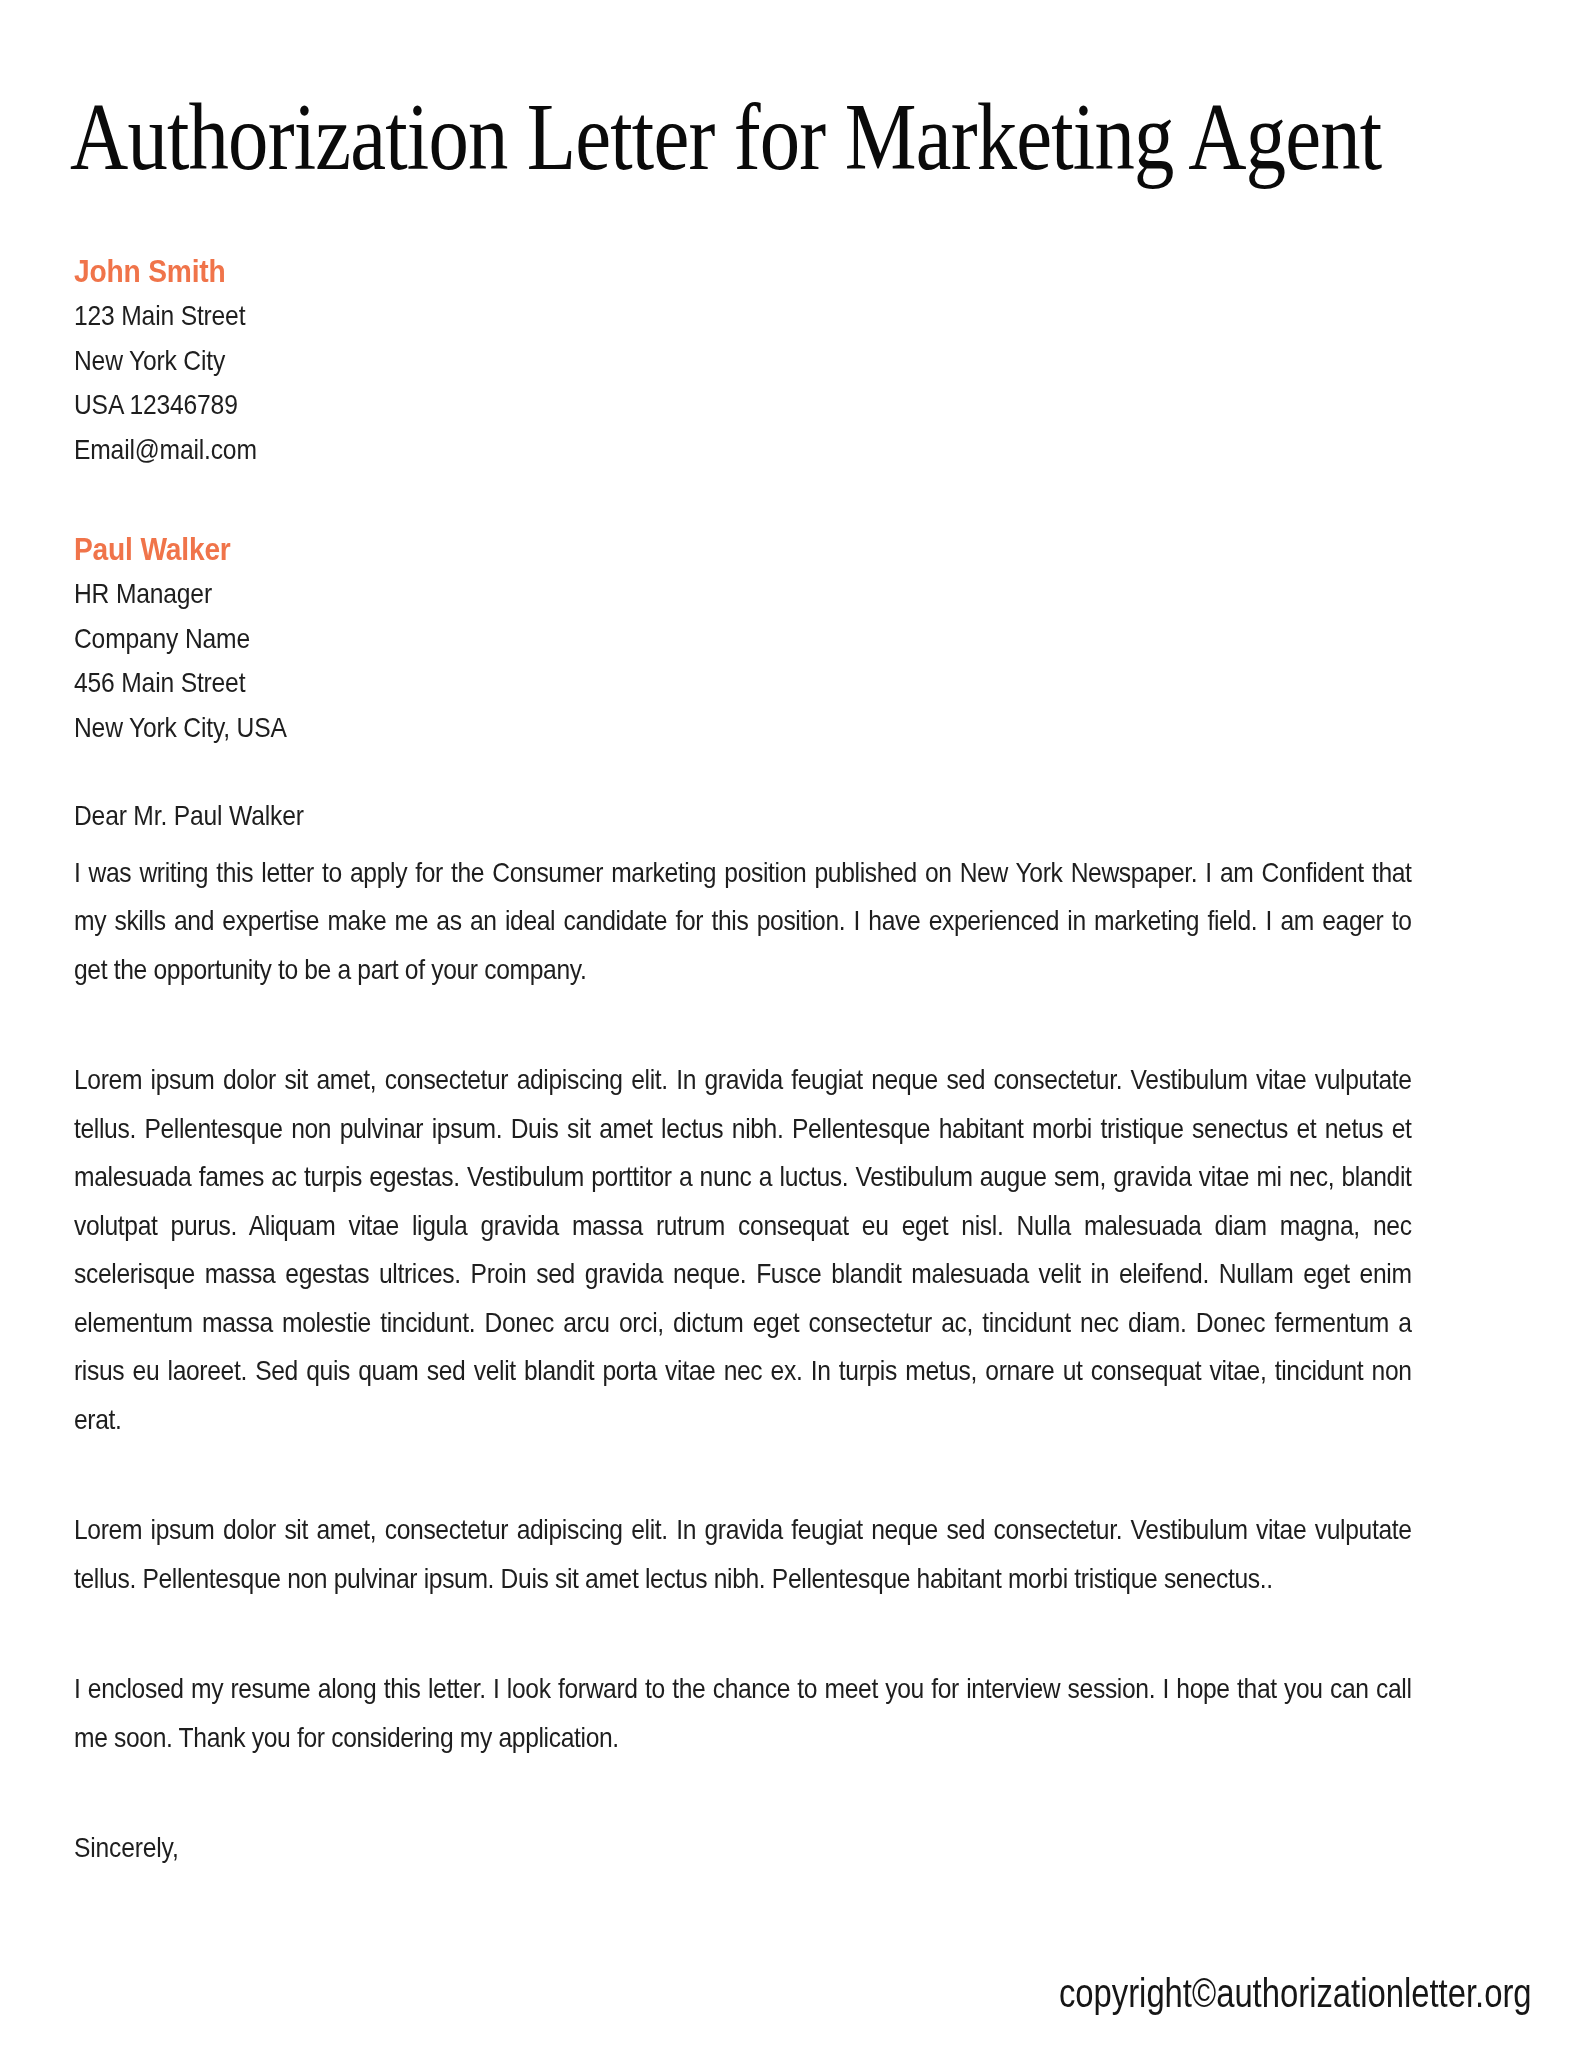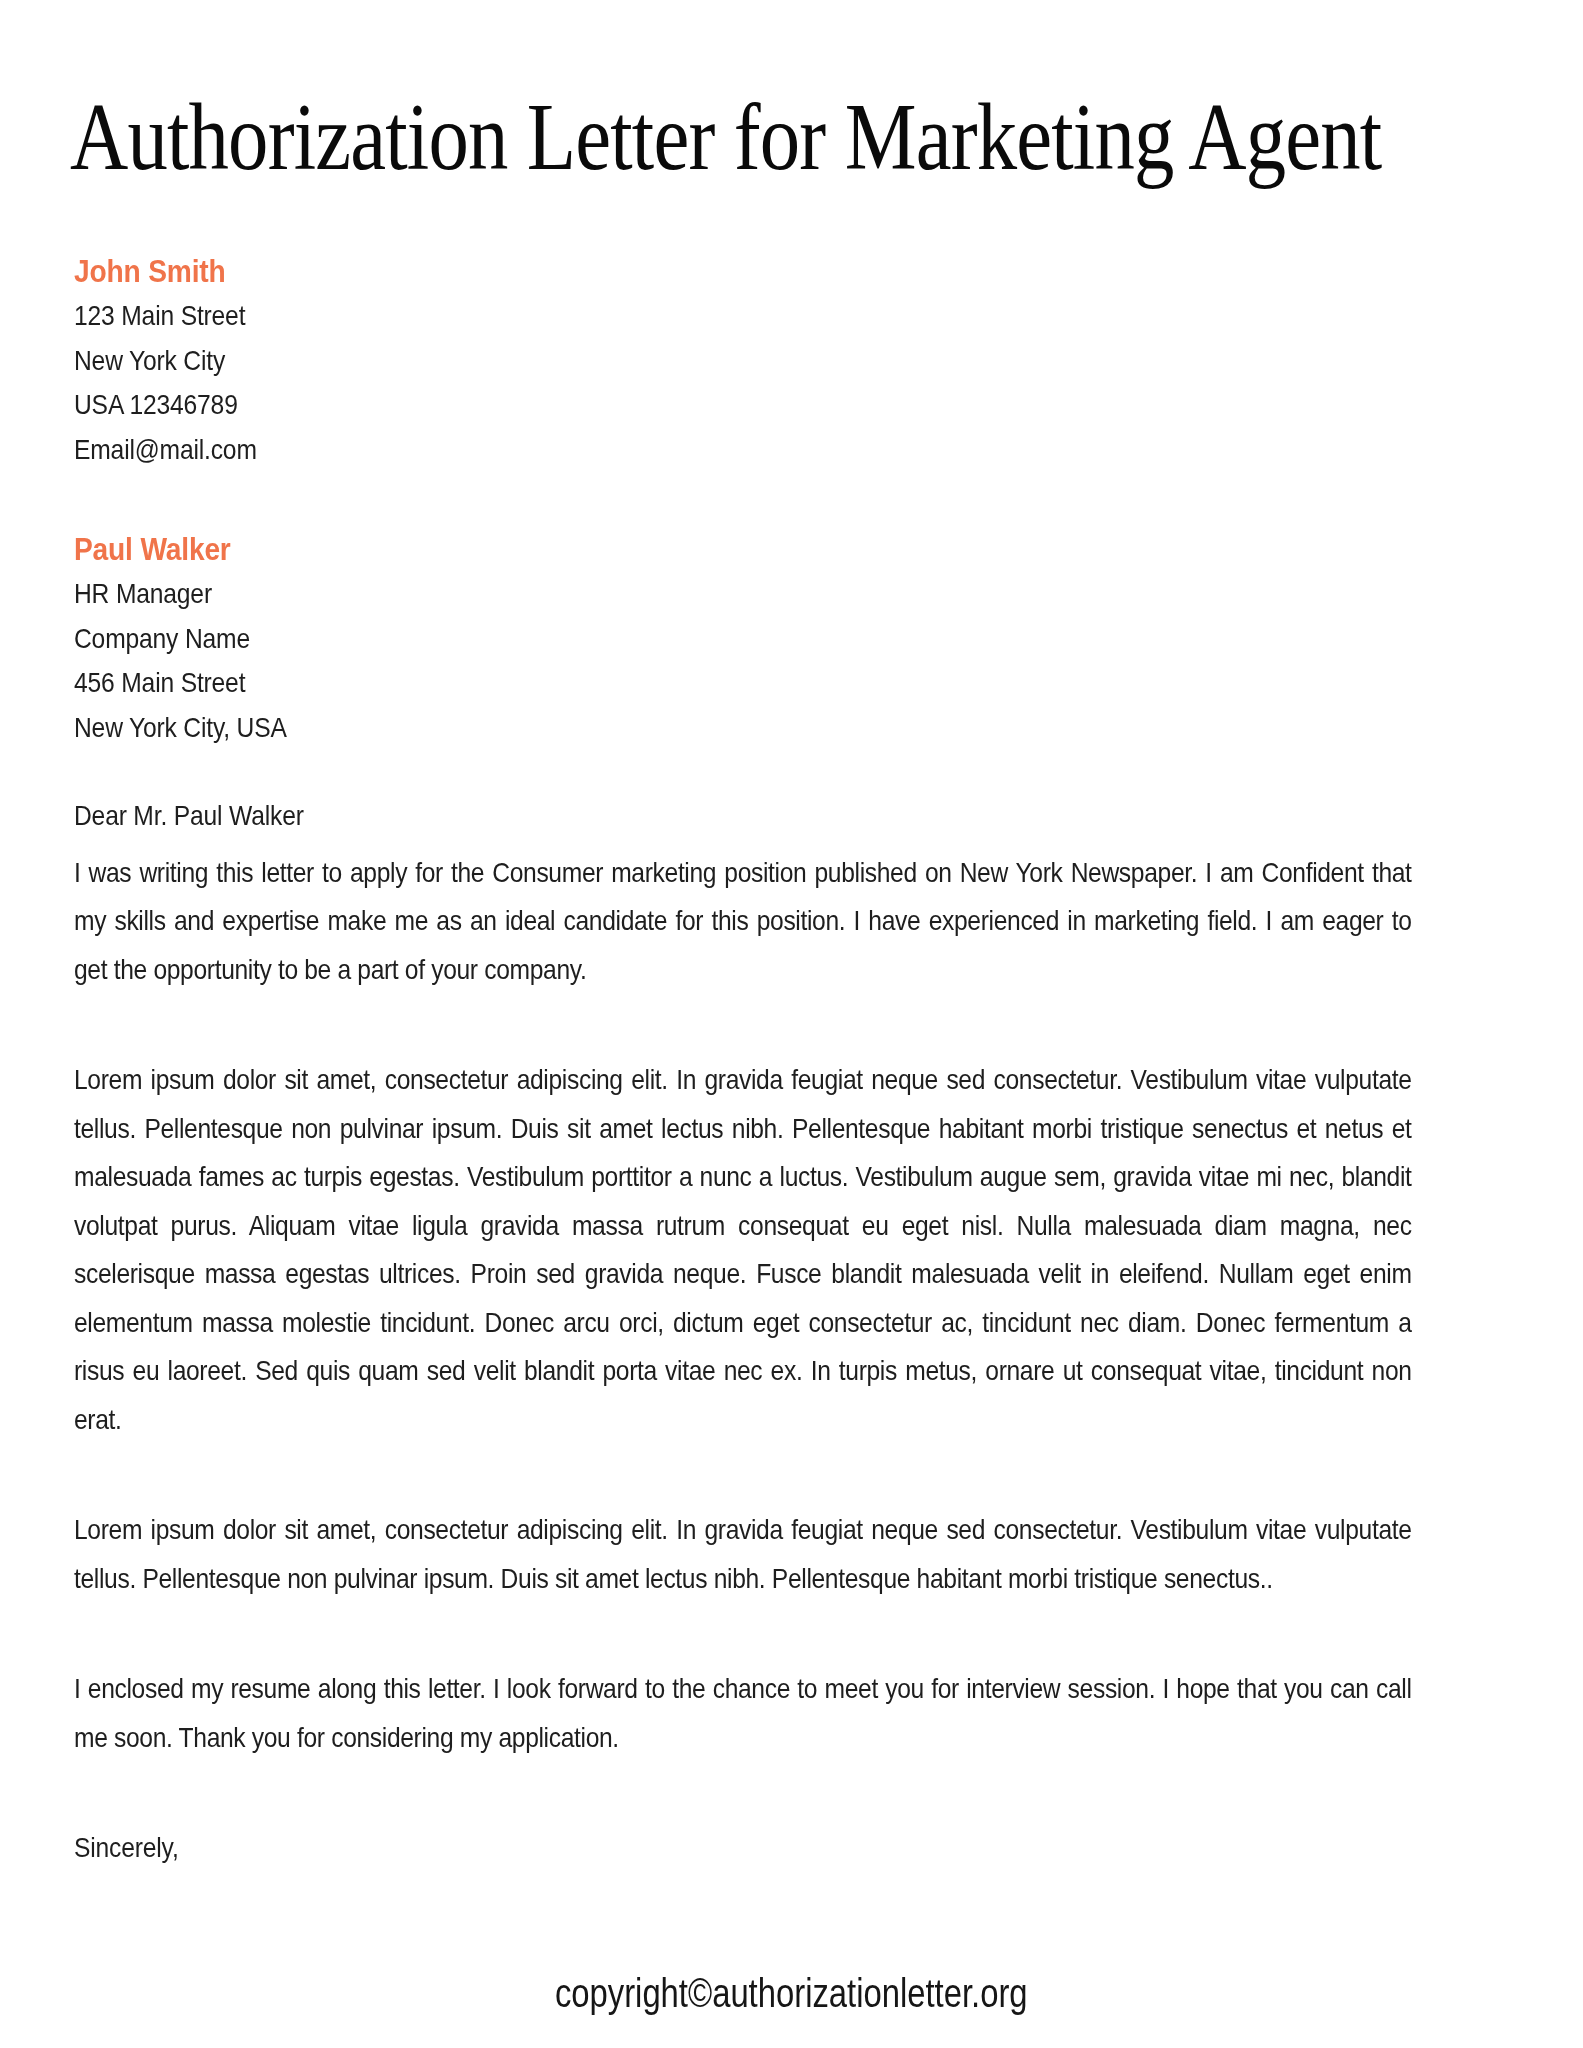--- a/index.html
+++ b/index.html
@@ -71,21 +71,21 @@
     margin: 0;
     font-size: 28px;
     line-height: 48.5px;
     letter-spacing: -0.2px;
   }
   .footer {
     position: absolute;
     left: 0;
     top: 1970px;
     width: 100%;
-    text-align: center;
+    text-align: right;
     text-decoration: underline;
   }
   .footer-text {
     display: inline-block;
     font-size: 40px;
     line-height: 46px;
     color: #161616;
     transform: scaleX(0.82);
     transform-origin: 50% 50%;
     white-space: nowrap;

